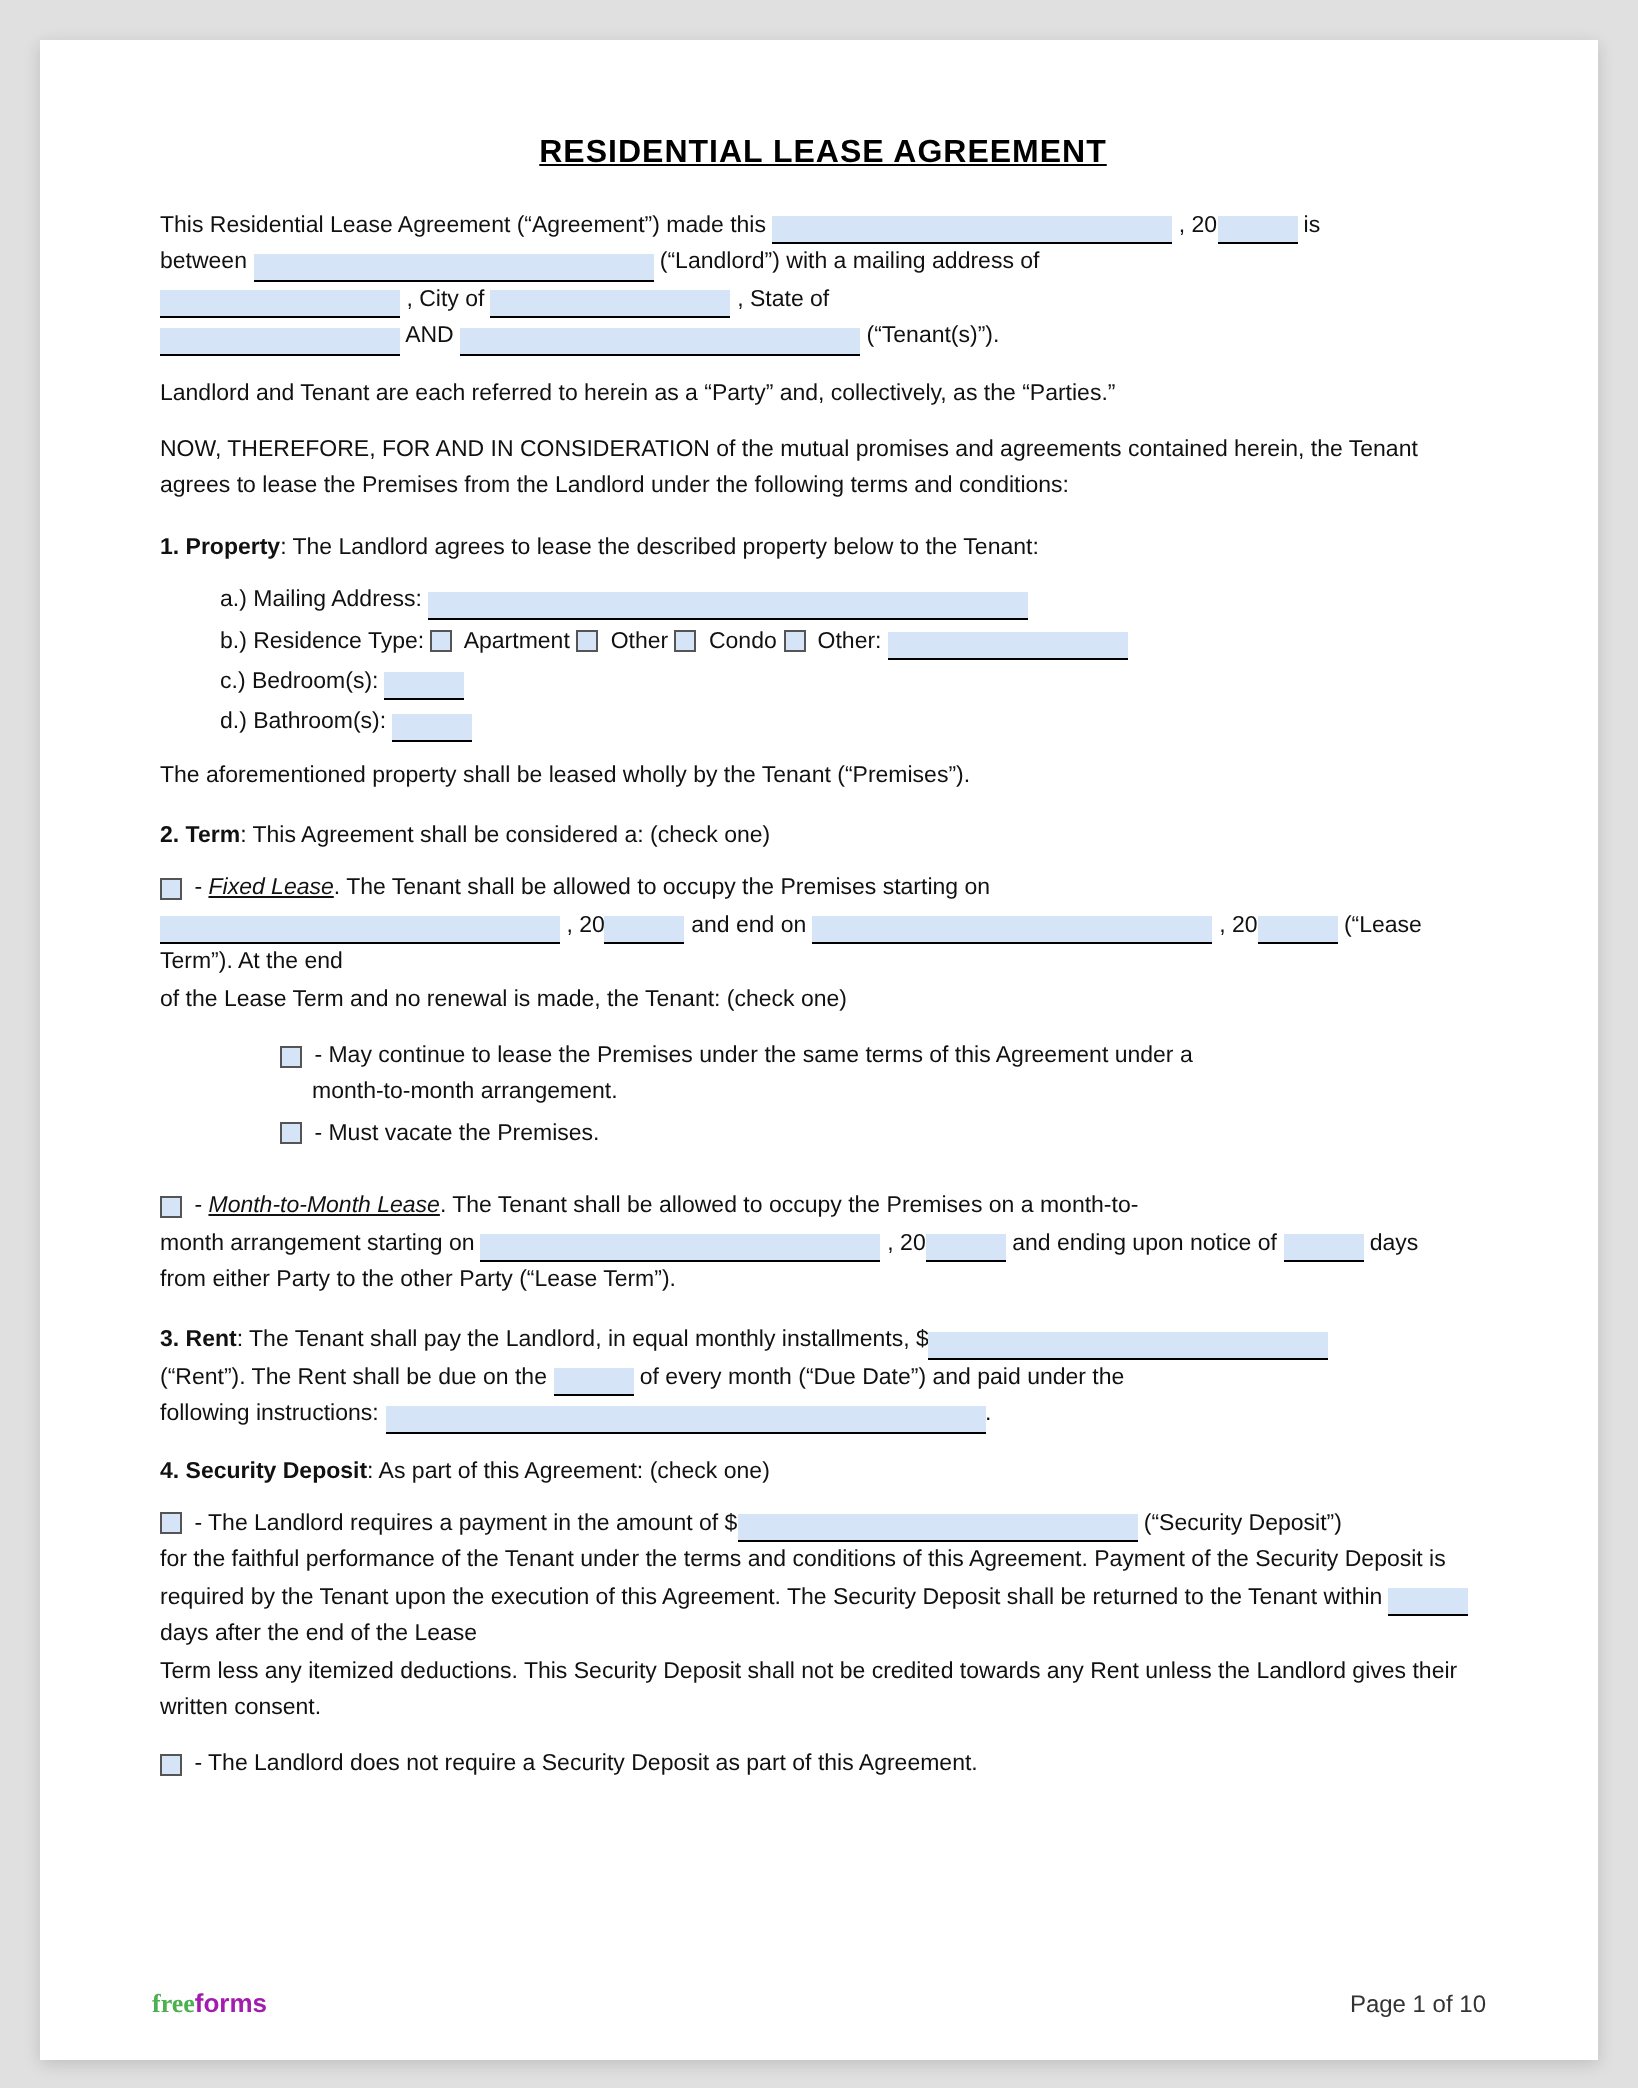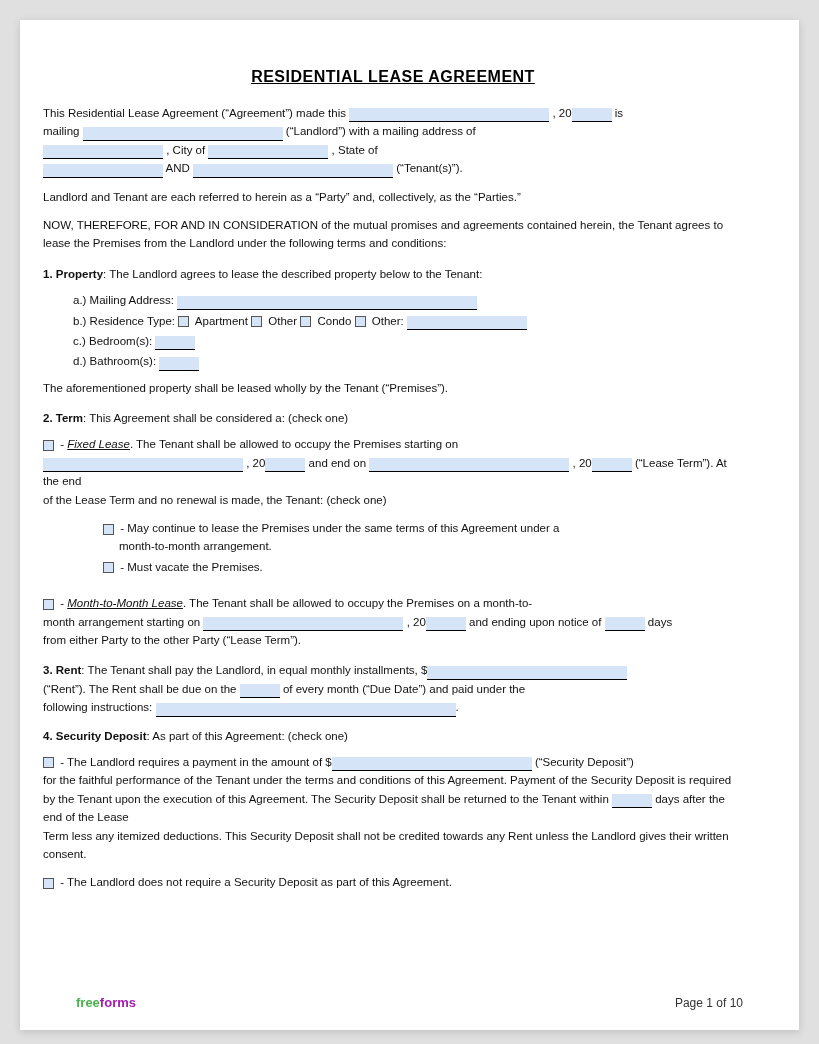--- a/index.html
+++ b/index.html
@@ -9,21 +9,21 @@
       justify-content: center;
       align-items: flex-start;
       min-height: 100vh;
       font-family: Arial, sans-serif;
       padding: 20px;
     }
     .page {
       background: #fff;
       width: 780px;
       min-height: 1010px;
-      padding: 48px 56px 40px 23px;
+      padding: 48px 56px 40px 60px;
       position: relative;
       box-shadow: 0 2px 8px rgba(0,0,0,0.15);
     }
     .title {
       text-align: center;
       font-size: 16px;
       font-weight: bold;
       text-decoration: underline;
       margin-bottom: 18px;
       letter-spacing: 0.5px;
@@ -79,21 +79,21 @@
       left: 56px;
       right: 56px;
       display: flex;
       justify-content: space-between;
       align-items: center;
     }
     .footer-brand {
       font-size: 13px;
       font-weight: bold;
     }
-    .footer-brand .free { color: #4CAF50; }
+    .footer-brand .free { color: #4CAF50; font-family: Liberation Serif, serif; }
     .footer-brand .forms { color: #a21caf; }
     .footer-page {
       font-size: 12px;
       color: #333;
     }
     .block-line {
       margin-bottom: 2px;
     }
   </style>
 </head>
@@ -102,21 +102,21 @@
 <div class="page">
 
   <div class="title">RESIDENTIAL LEASE AGREEMENT</div>
 
   <div class="body-text paragraph">
     <span>This Residential Lease Agreement (“Agreement”) made this</span>
     <span class="underline-field long"></span>
     <span>, 20</span><span class="underline-field short"></span>
     <span> is</span>
     <br>
-    <span>mailing</span>
+    <span>between</span>
     <span class="underline-field long"></span>
     <span>(“Landlord”) with a mailing address of</span>
     <br>
     <span class="underline-field medium"></span>
     <span>, City of</span>
     <span class="underline-field medium"></span>
     <span>, State of</span>
     <br>
     <span class="underline-field medium"></span>
     <span>AND</span>

